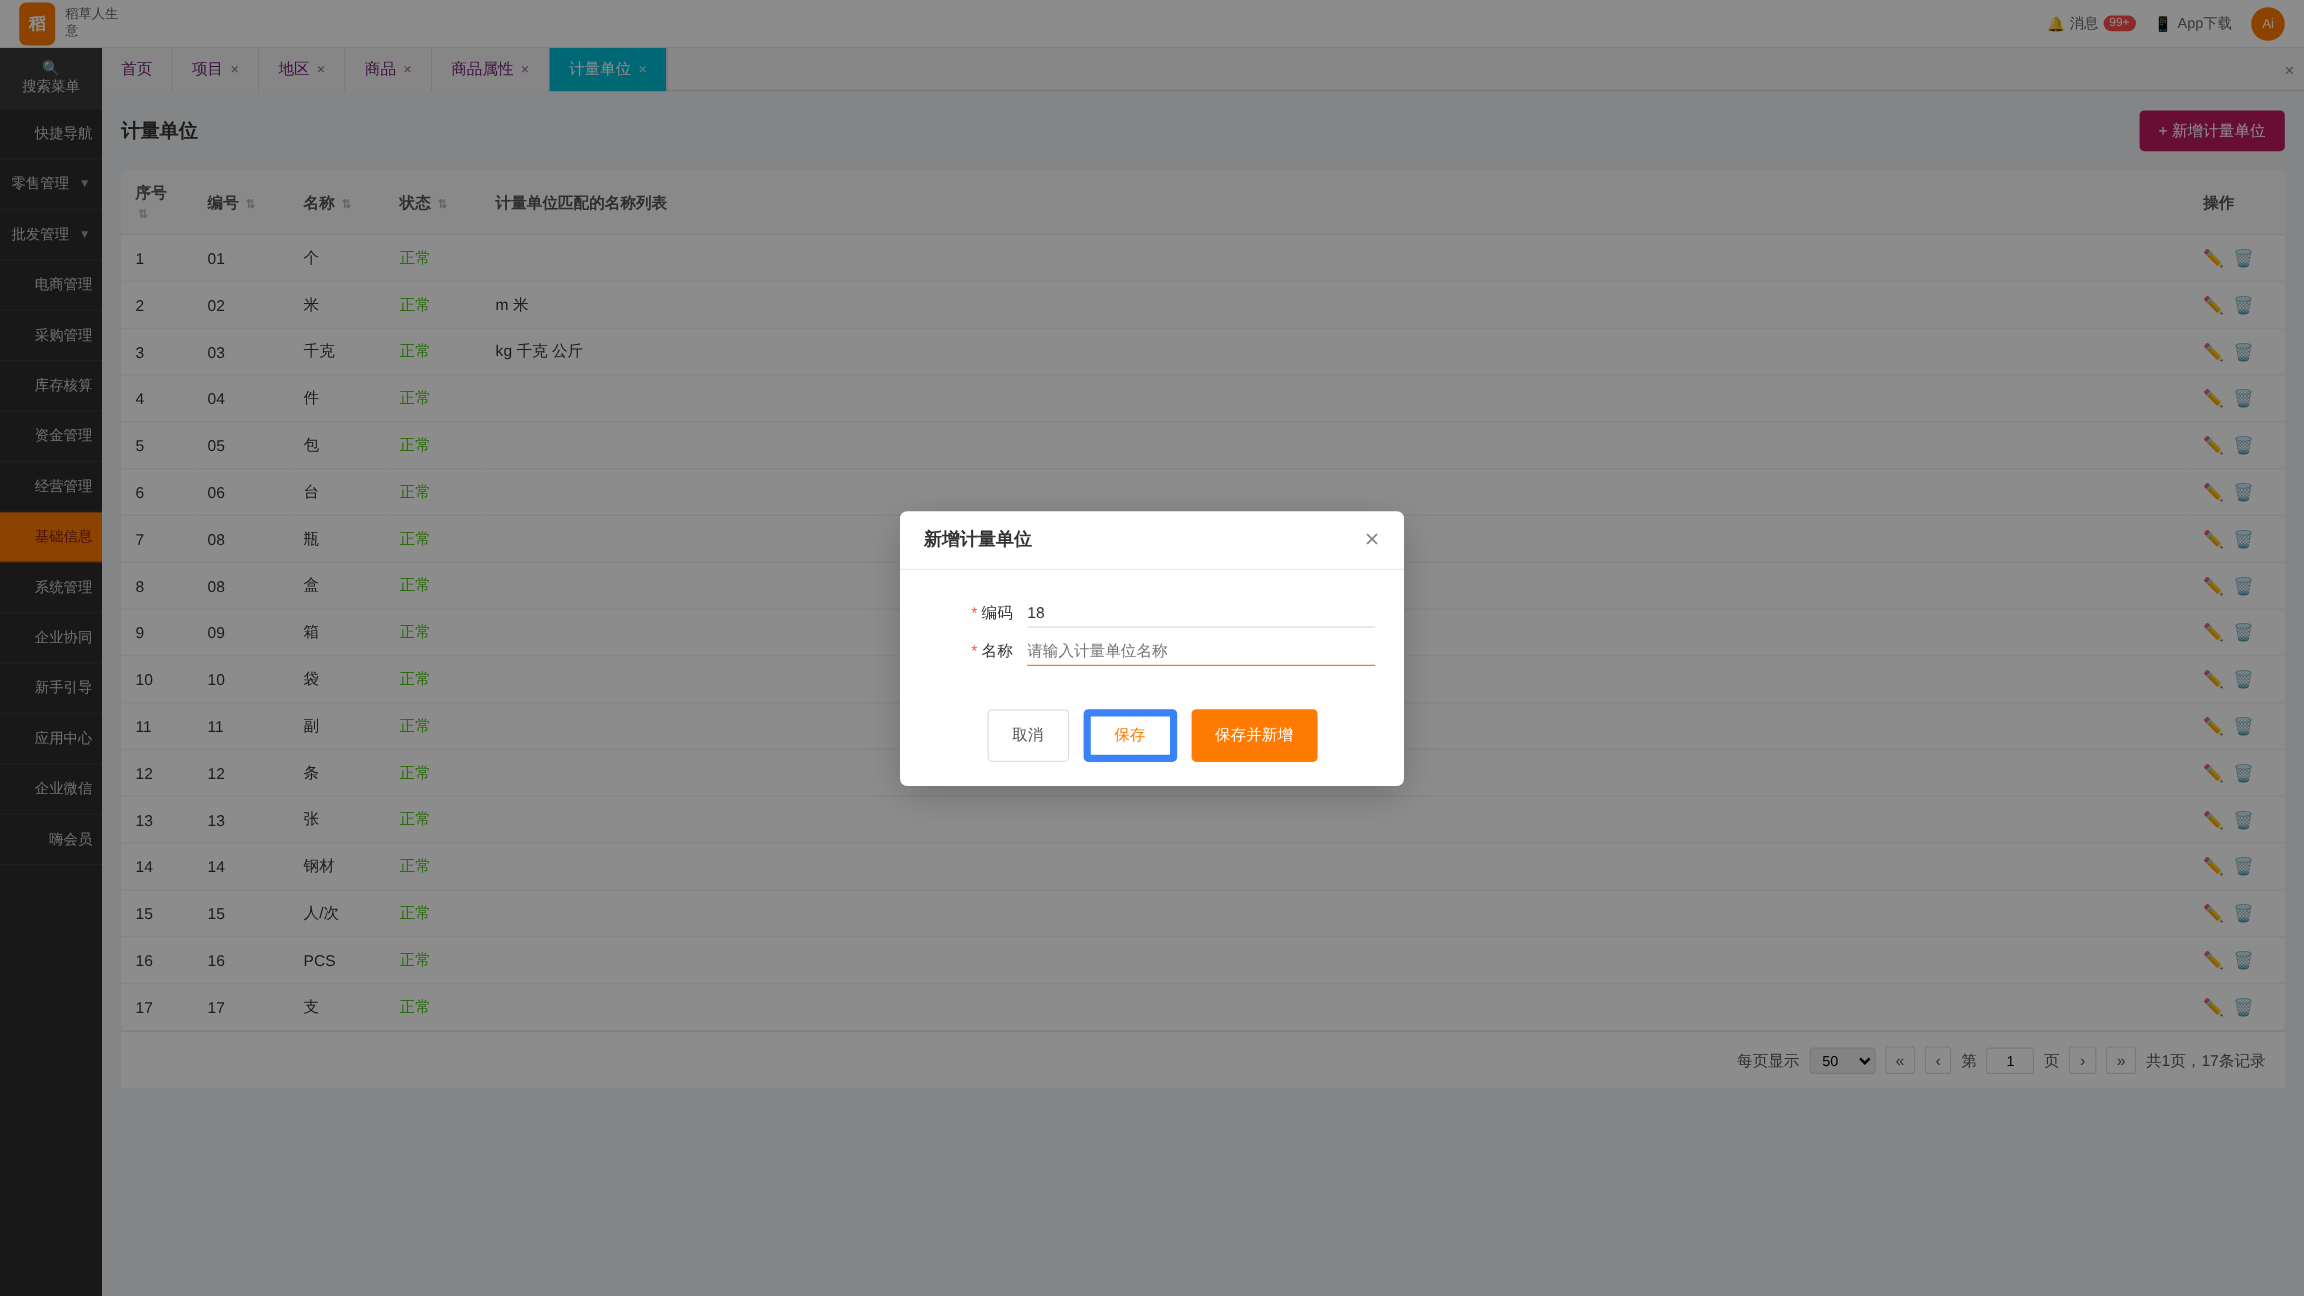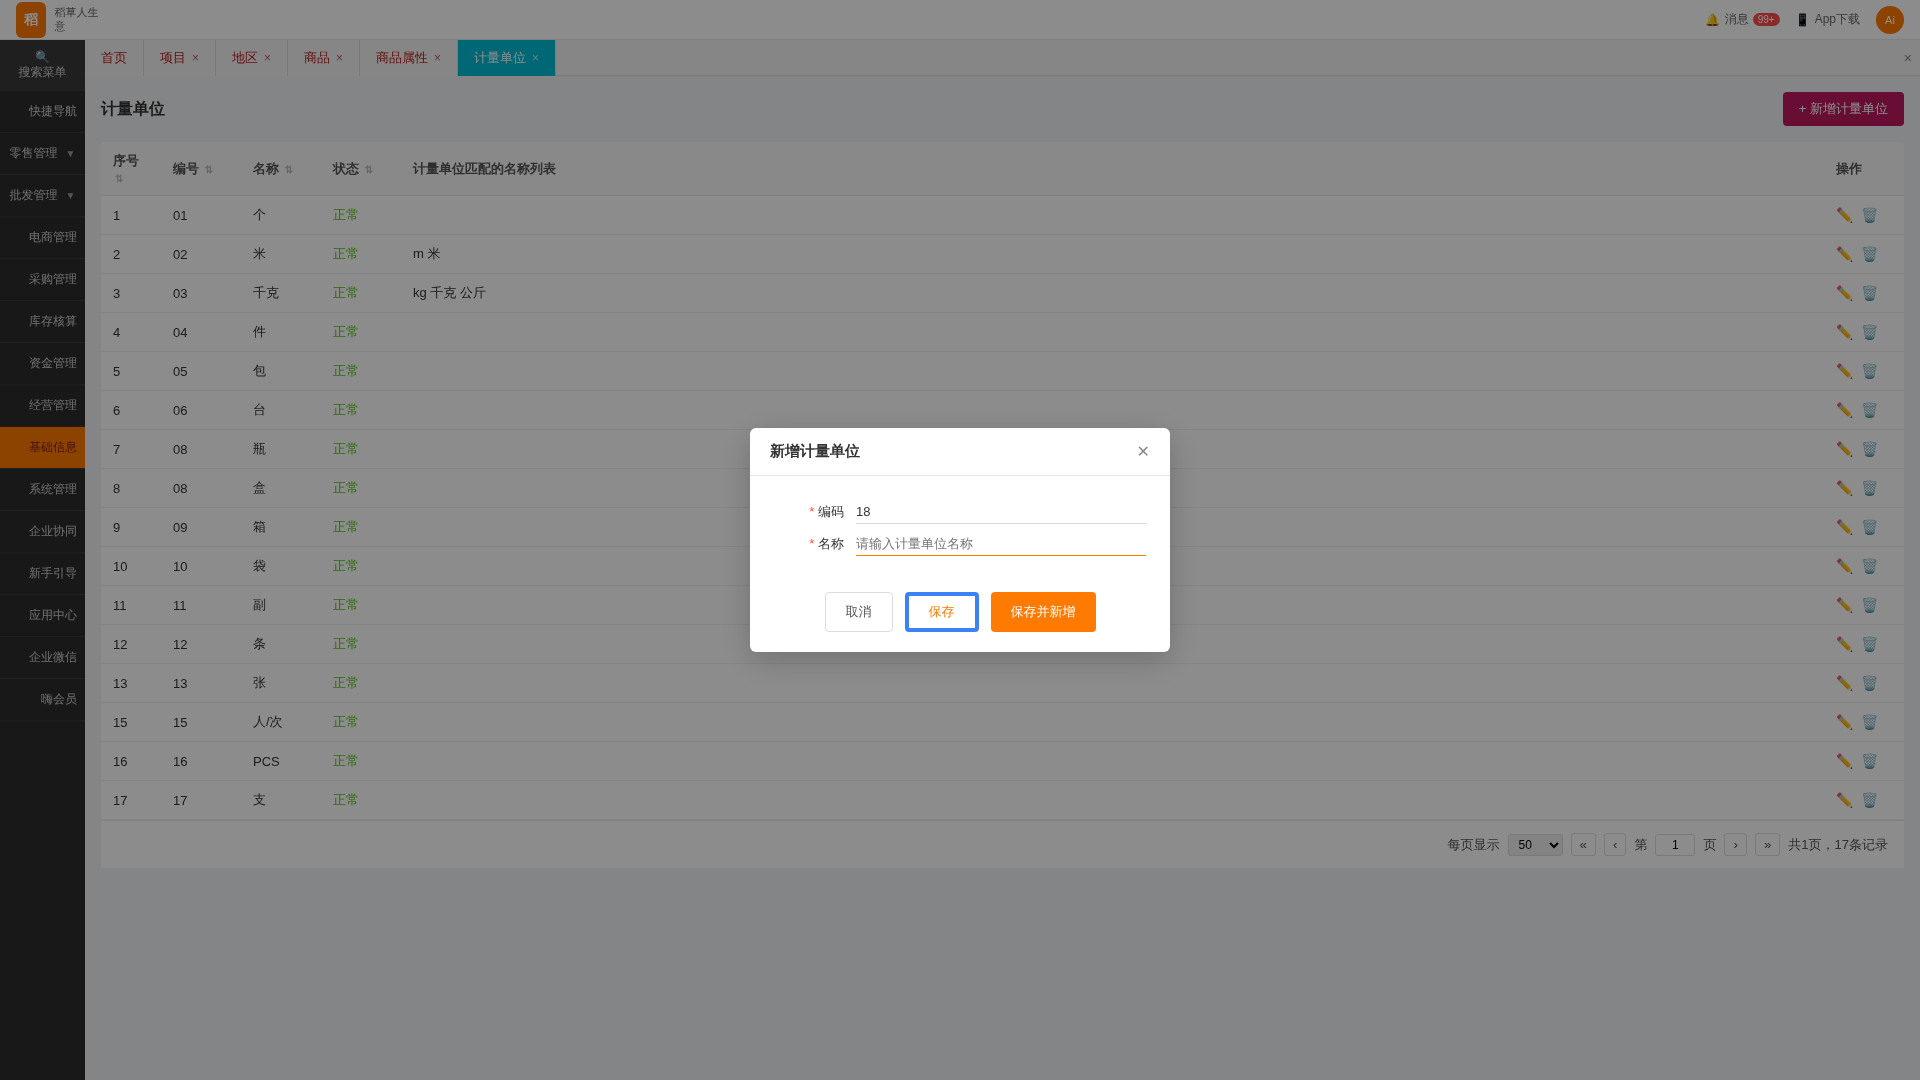--- a/index.html
+++ b/index.html
@@ -141,21 +141,21 @@
     }
     .tab-item {
       height: 36px;
       padding: 0 16px;
       display: flex;
       align-items: center;
       gap: 6px;
       font-size: 13px;
       cursor: pointer;
       border-right: 1px solid #ddd;
-      color: #b91c1c;
+      color: #701a75;
       background: #f5f5f5;
       white-space: nowrap;
     }
     .tab-item.active {
       background: #00bcd4;
       color: white;
     }
     .tab-close {
       font-size: 12px;
       color: inherit;
@@ -349,21 +349,21 @@
     .btn-cancel {
       border: 1px solid #ddd;
       background: white;
       padding: 7px 20px;
       border-radius: 4px;
       cursor: pointer;
       font-size: 13px;
       color: #555;
     }
     .btn-save {
-      border: 4px solid #3b82f6;
+      border: 6px solid #3b82f6;
       background: white;
       color: #ff7a00;
       padding: 7px 20px;
       border-radius: 4px;
       cursor: pointer;
       font-size: 13px;
     }
     .btn-save-new {
       background: #ff7a00;
       color: white;
@@ -694,20 +694,33 @@
       <td><span class="status-normal">正常</span></td>
       <td></td>
       <td>
         <div class="action-icons">
           <span class="action-icon">✏️</span>
           <span class="action-icon">🗑️</span>
         </div>
       </td>
     </tr>
             <tr>
+      <td>14</td>
+      <td>14</td>
+      <td>钢材</td>
+      <td><span class="status-normal">正常</span></td>
+      <td></td>
+      <td>
+        <div class="action-icons">
+          <span class="action-icon">✏️</span>
+          <span class="action-icon">🗑️</span>
+        </div>
+      </td>
+    </tr>
+            <tr>
       <td>15</td>
       <td>15</td>
       <td>人/次</td>
       <td><span class="status-normal">正常</span></td>
       <td></td>
       <td>
         <div class="action-icons">
           <span class="action-icon">✏️</span>
           <span class="action-icon">🗑️</span>
         </div>

